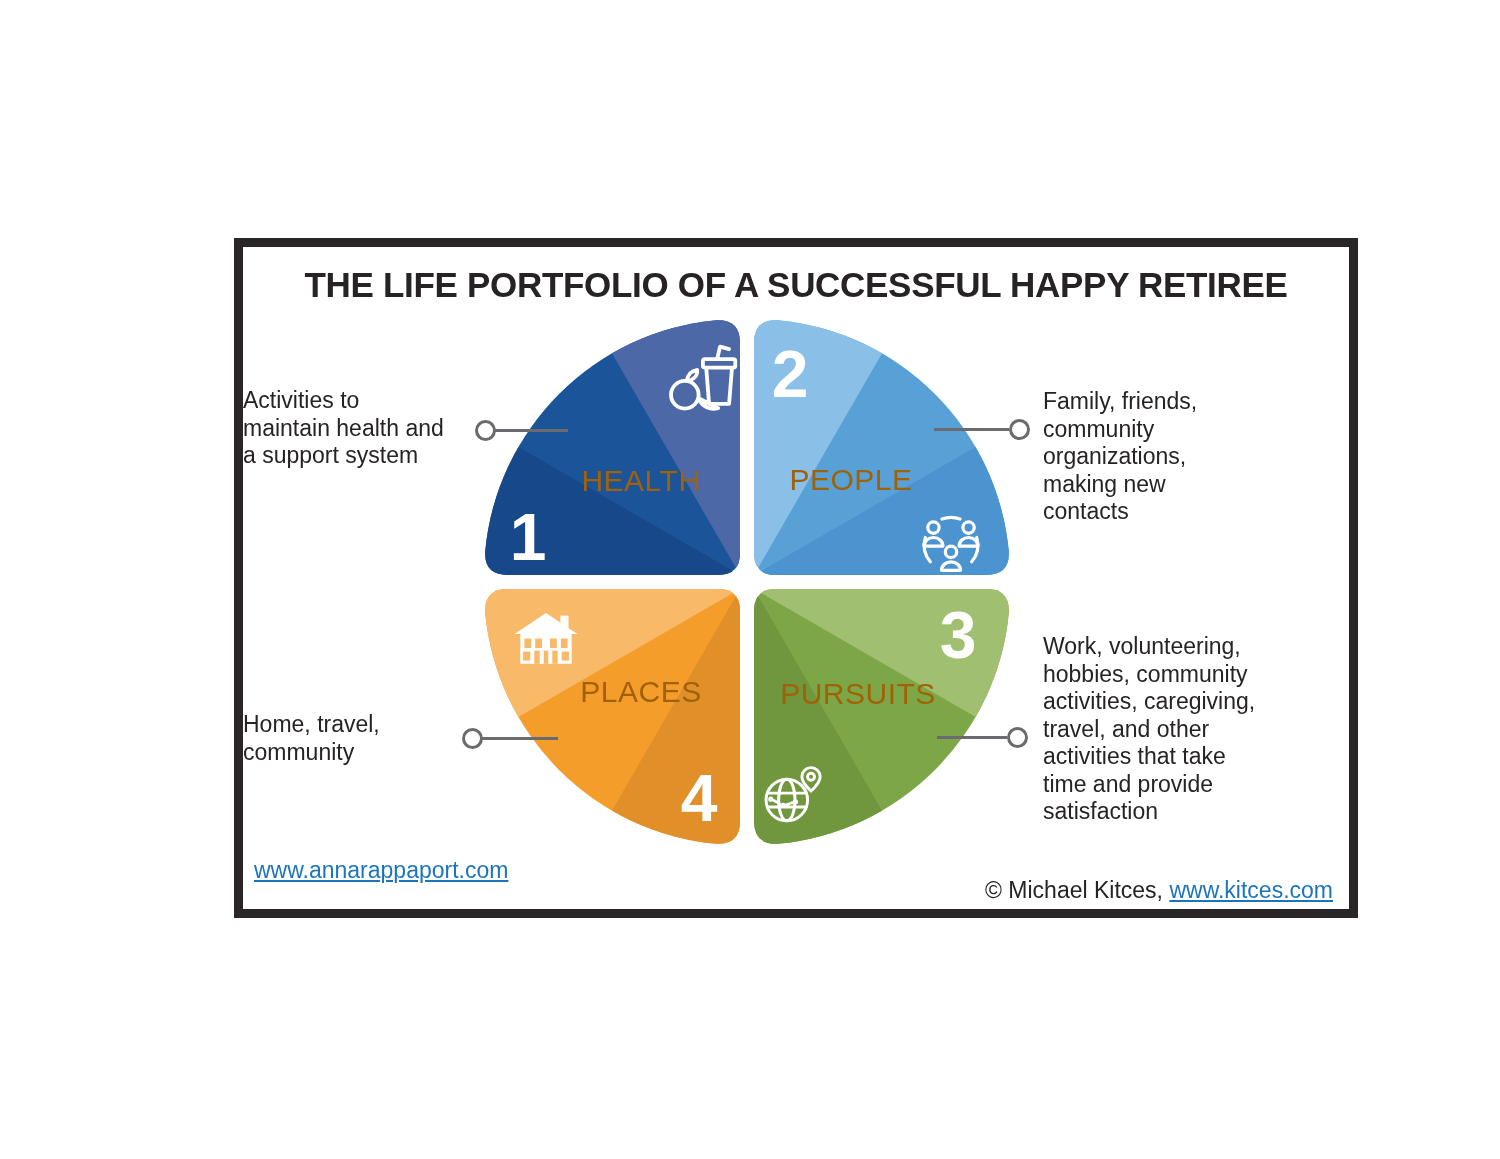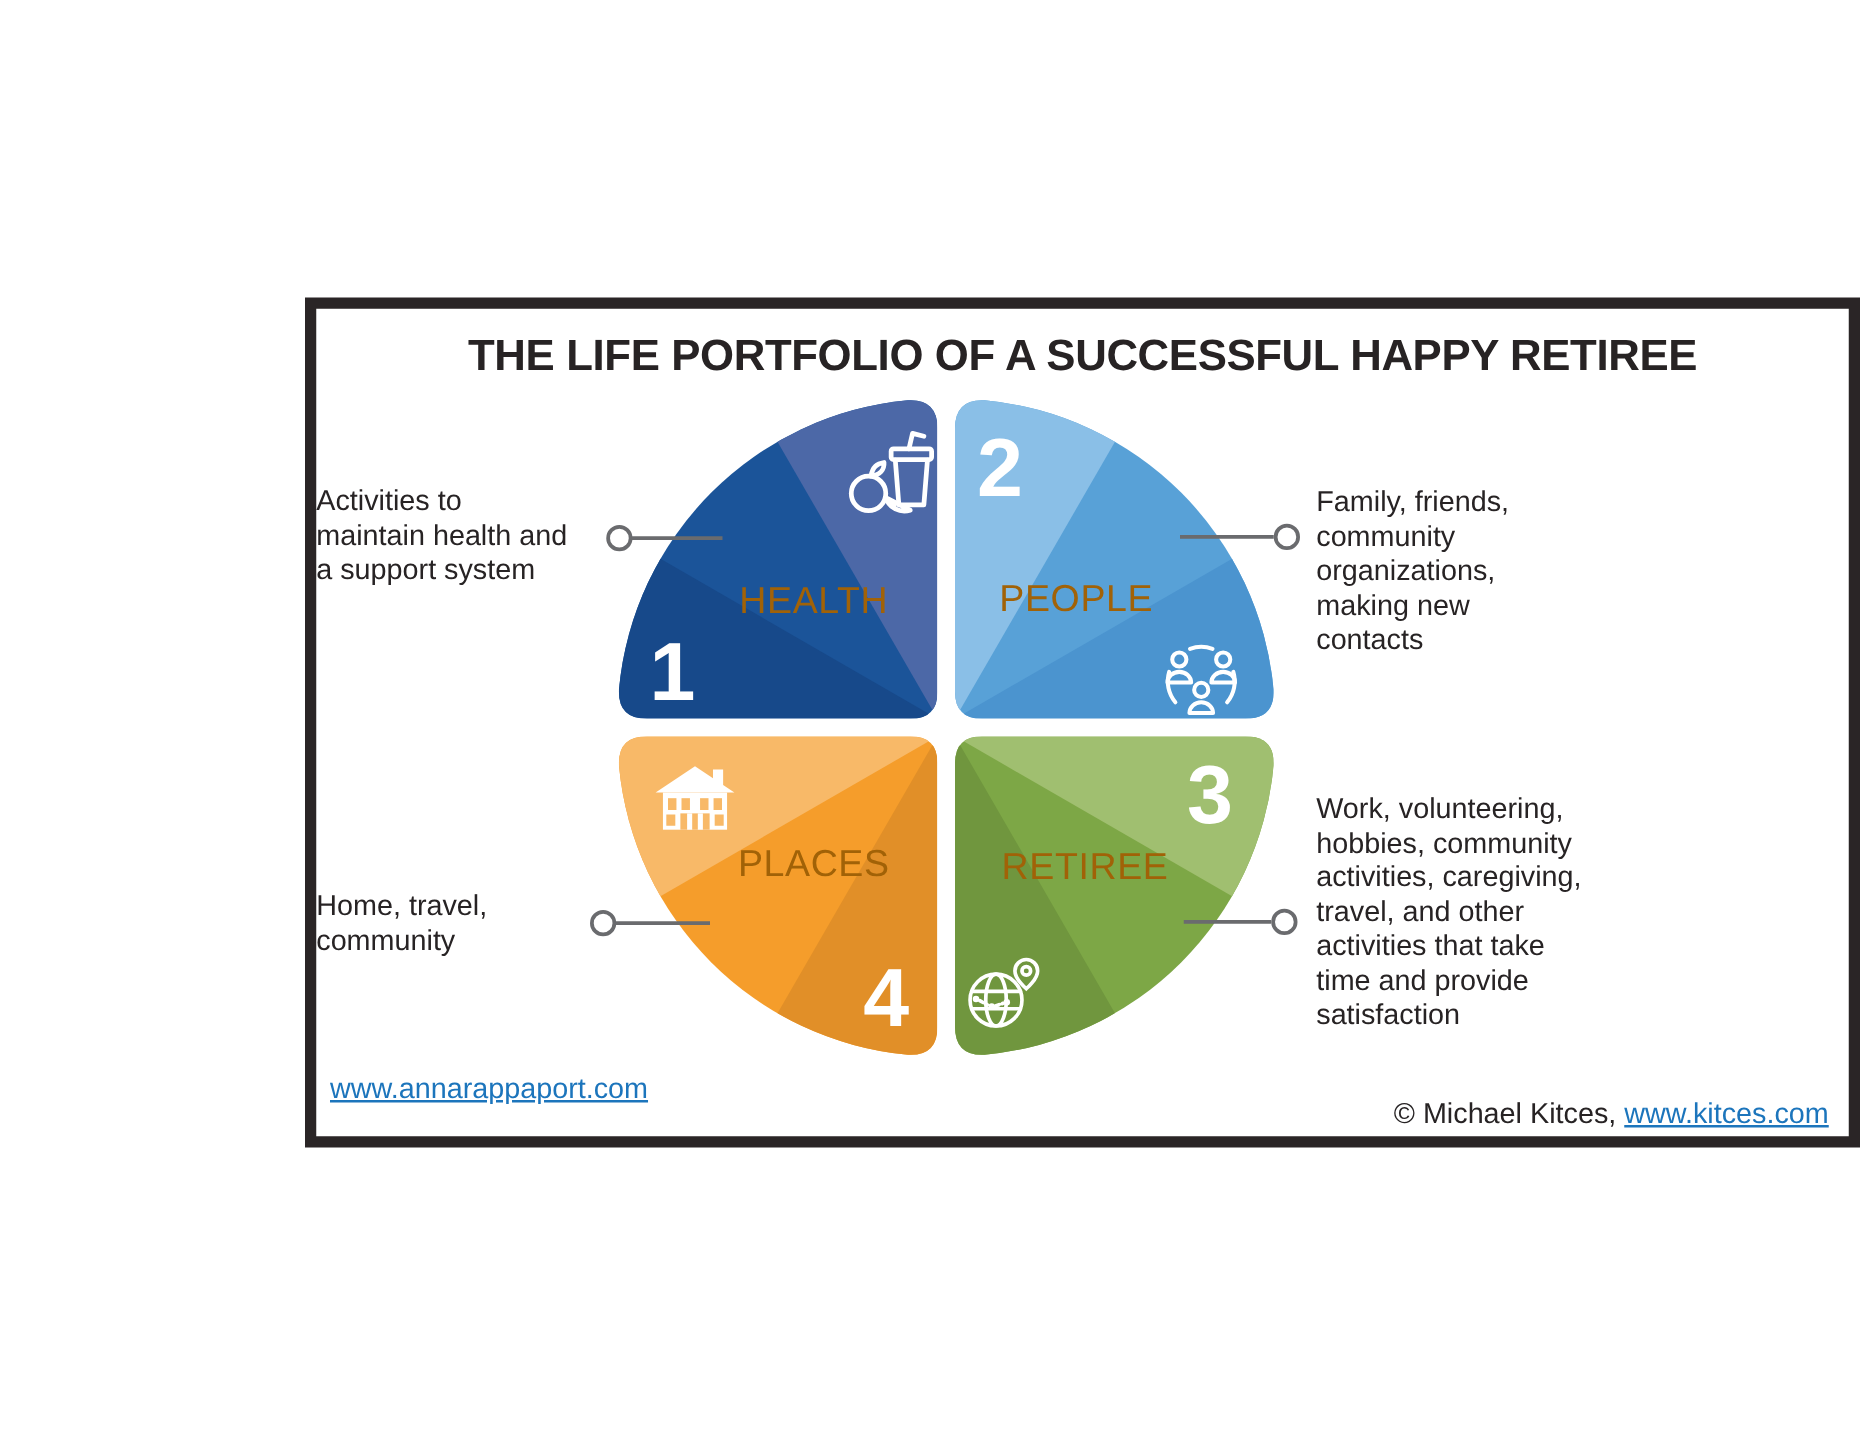--- a/index.html
+++ b/index.html
@@ -3,21 +3,21 @@
 <meta charset="utf-8">
 <style>
   html,body{margin:0;padding:0;}
   body{
     width:1500px;height:1159px;position:relative;
     background:#ffffff;
     font-family:"Liberation Sans", sans-serif;
     color:var(--text,#272324);
   }
   .frame{
-    position:absolute;left:244px;top:238px;width:1244px;height:680px;
+    position:absolute;left:234px;top:238px;width:1124px;height:680px;
     box-sizing:border-box;border:9px solid var(--frame-border,#2a2526);
     background:#ffffff;
   }
   .title{
     position:absolute;left:0;right:0;top:18px;margin:0;
     text-align:center;font-size:35px;font-weight:bold;letter-spacing:-0.3px;
     color:var(--text,#272324);
   }
   .quad{position:absolute;width:256px;height:256px;}
   .q-label{
@@ -107,21 +107,21 @@
     </g>
   </svg>
 
   <span class="q-number" style="left:285px;top:290px">1</span>
   <span class="q-number" style="left:547px;top:127px">2</span>
   <span class="q-number" style="left:715px;top:388px">3</span>
   <span class="q-number" style="left:456px;top:551px">4</span>
 
   <span class="q-label" style="left:398px;top:234px">HEALTH</span>
   <span class="q-label" style="left:608px;top:233px">PEOPLE</span>
-  <span class="q-label" style="left:615px;top:447px">RETIREE</span>
+  <span class="q-label" style="left:615px;top:447px">PURSUITS</span>
   <span class="q-label" style="left:398px;top:445px">PLACES</span>
 
   <svg class="icon" style="left:458px;top:133px" width="80" height="80" viewBox="0 0 84 84">
     <g fill="none" stroke="#fff" stroke-width="4" stroke-linecap="round" stroke-linejoin="round">
       <path d="M59 20 L62 7 L71.5 9.5"></path>
       <rect x="44" y="20" width="34" height="9" rx="2"></rect>
       <path d="M47.5 29.5 L50.5 67 L71.5 67 L74.5 29.5"></path>
       <path d="M27 43 c1.5 -8 5 -10.5 11 -11.5 c0.5 6 -3.5 10.5 -11 11.5"></path>
       <circle cx="25" cy="57.5" r="14.5"></circle>
       <path d="M39.5 61 a16.5 16.5 0 0 0 20.5 10.5 L39.5 61 Z"></path>

